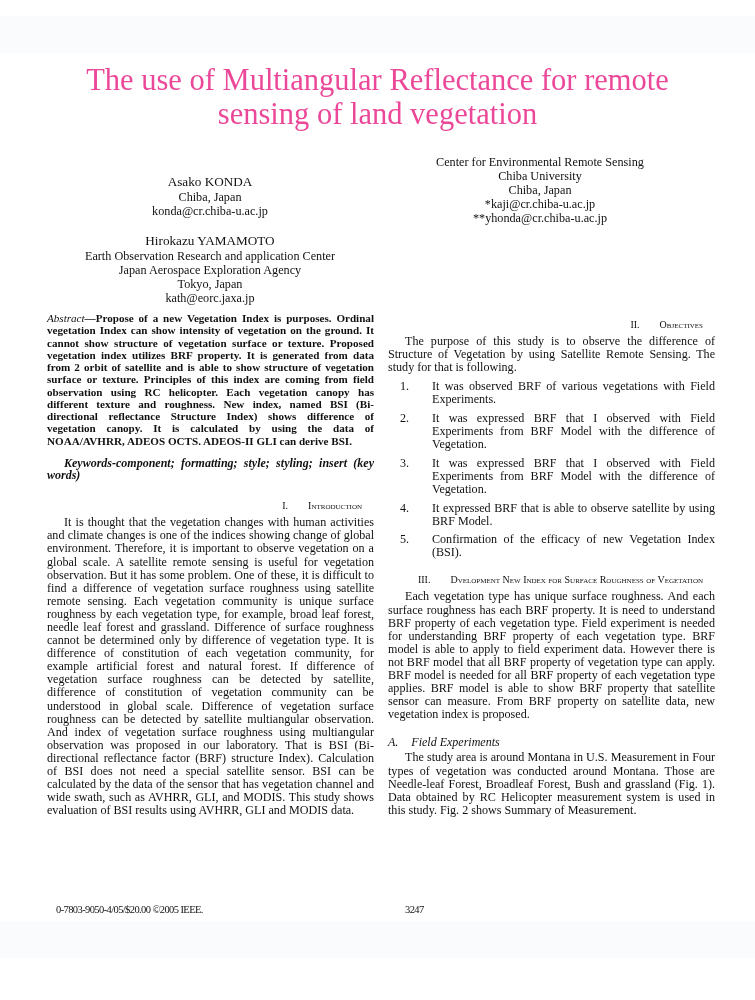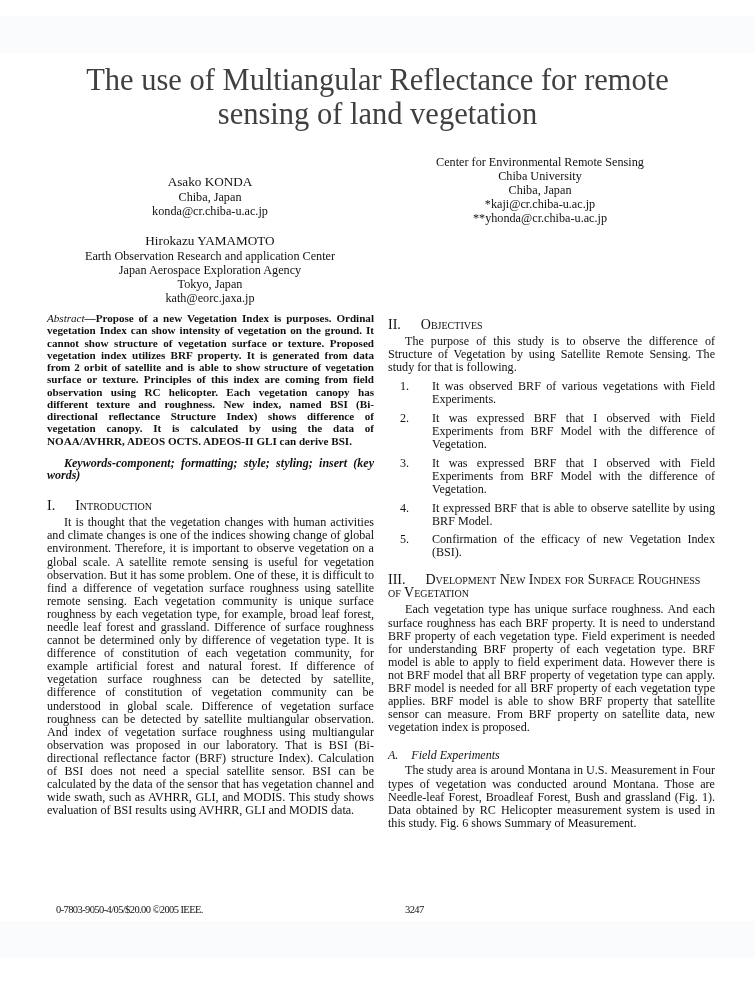--- a/index.html
+++ b/index.html
@@ -8,42 +8,42 @@
     background: #ffffff;
     font-family: "Liberation Serif", "DejaVu Serif", serif;
     color: #111;
   }
   .band { position: absolute; left: 0; width: 755px; background: #fafbfd; }
   .band.top { top: 16px; height: 37px; }
   .band.bottom { top: 921px; height: 37px; }
 
   .title {
     position: absolute; top: 63px; left: 40px; width: 675px;
-    text-align: center; font-size: 30.5px; line-height: 34px; color: #404040;
+    text-align: center; font-size: 30.5px; line-height: 34px; color: #ec4899;
   }
   .authors-left {
     position: absolute; top: 173px; left: 60px; width: 300px;
     text-align: center; font-size: 12.2px; line-height: 14px;
   }
   .authors-right {
     position: absolute; top: 155px; left: 380px; width: 320px;
     text-align: center; font-size: 12.2px; line-height: 14px;
   }
   .authors-left .name, .authors-right .name { font-size: 13.2px; line-height: 17px; }
   .gap { height: 14px; }
 
   .col { position: absolute; width: 327px; font-size: 12.1px; line-height: 13.1px; }
   .col.left { left: 47px; top: 312px; }
   .col.right { left: 388px; top: 318px; }
 
   .abstract { font-weight: bold; text-align: justify; font-size: 11.1px; line-height: 12.25px; }
   .abstract .lead { font-style: italic; font-weight: normal; margin-top: 28px; }
   .keywords { font-weight: bold; font-style: italic; text-align: justify; font-size: 12px; line-height: 12.25px; margin-top: 10px; text-indent: 17px; }
 
-  .sec-head { text-align: left; font-size: 14px; line-height: 13px; margin: 16px 0 4px 0; }
+  .sec-head { text-align: right; font-size: 10px; line-height: 13px; margin: 16px 12px 4px 0; }
   .sec-head .num { margin-right: 20px; }
   .sc { font-variant: small-caps; }
   p.body { margin: 0; text-align: justify; text-indent: 17px; }
 
   ol.objectives { list-style: none; margin: 6px 0 0 0; padding: 0; }
   ol.objectives li { display: flex; margin-bottom: 5.5px; text-align: justify; }
   ol.objectives li .n { width: 44px; flex: 0 0 44px; padding-left: 12px; box-sizing: border-box; }
   ol.objectives li .t { flex: 1; }
 
   .sub-head { font-style: italic; margin: 15px 0 2px 0; font-size: 12px; }
@@ -123,19 +123,19 @@
   </ol>
 
   <div class="sec-head" style="margin-top:14px;">
     <span class="num">III.</span><span class="sc">Dvelopment New Index for Surface Roughness of Vegetation</span>
   </div>
   <p class="body">Each vegetation type has unique surface roughness. And each surface roughness has each BRF property. It is need to understand BRF property of each vegetation type. Field experiment is needed for understanding BRF property of each vegetation type. BRF model is able to apply to field experiment data. However there is not BRF model that all BRF property of vegetation type can apply. BRF model is needed for all BRF property of each vegetation type applies. BRF model is able to show BRF property that satellite sensor can measure. From BRF property on satellite data, new vegetation index is proposed.</p>
 
   <div class="sub-head">
     <span class="num">A.</span><span>Field Experiments</span>
   </div>
-  <p class="body">The study area is around Montana in U.S. Measurement in Four types of vegetation was conducted around Montana. Those are Needle-leaf Forest, Broadleaf Forest, Bush and grassland (Fig. 1). Data obtained by RC Helicopter measurement system is used in this study. Fig. 6 shows Summary of Measurement.</p>
+  <p class="body">The study area is around Montana in U.S. Measurement in Four types of vegetation was conducted around Montana. Those are Needle-leaf Forest, Broadleaf Forest, Bush and grassland (Fig. 1). Data obtained by RC Helicopter measurement system is used in this study. Fig. 2 shows Summary of Measurement.</p>
 </div>
 
 <div class="footer">
   <span>0-7803-9050-4/05/$20.00 ©2005 IEEE.</span>
   <span class="page">3247</span>
 </div>
 
 </body></html>

